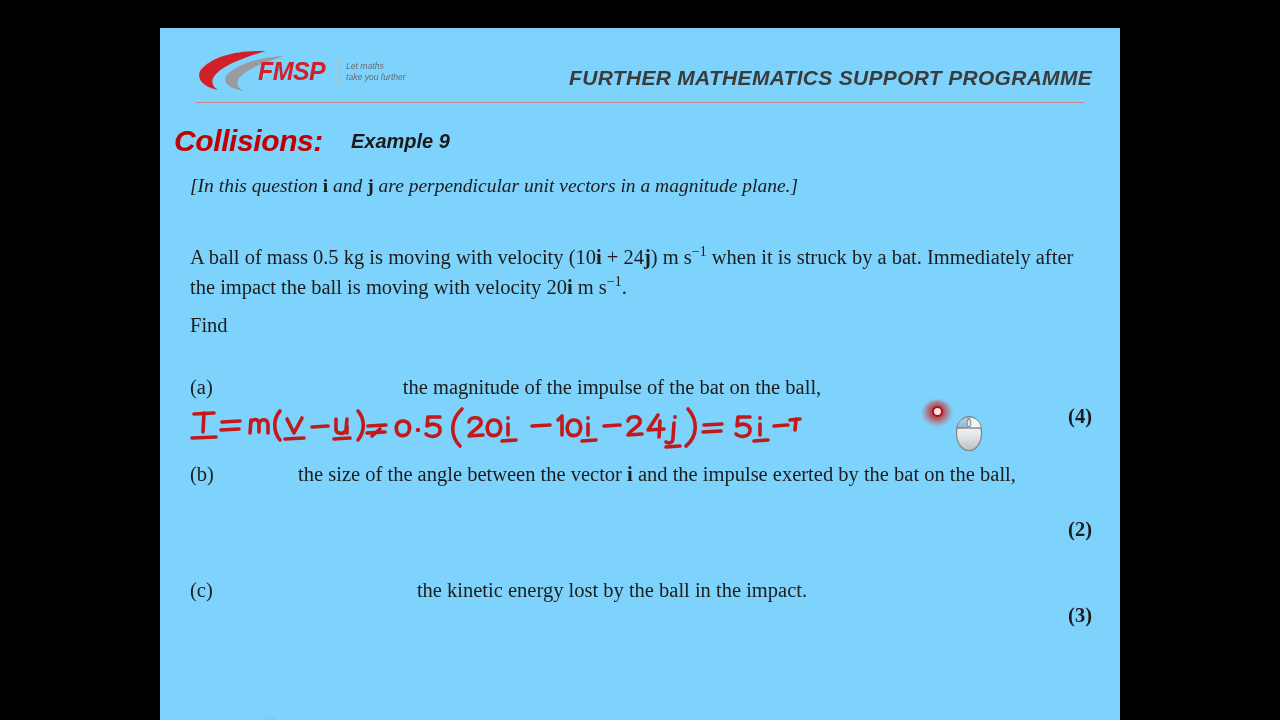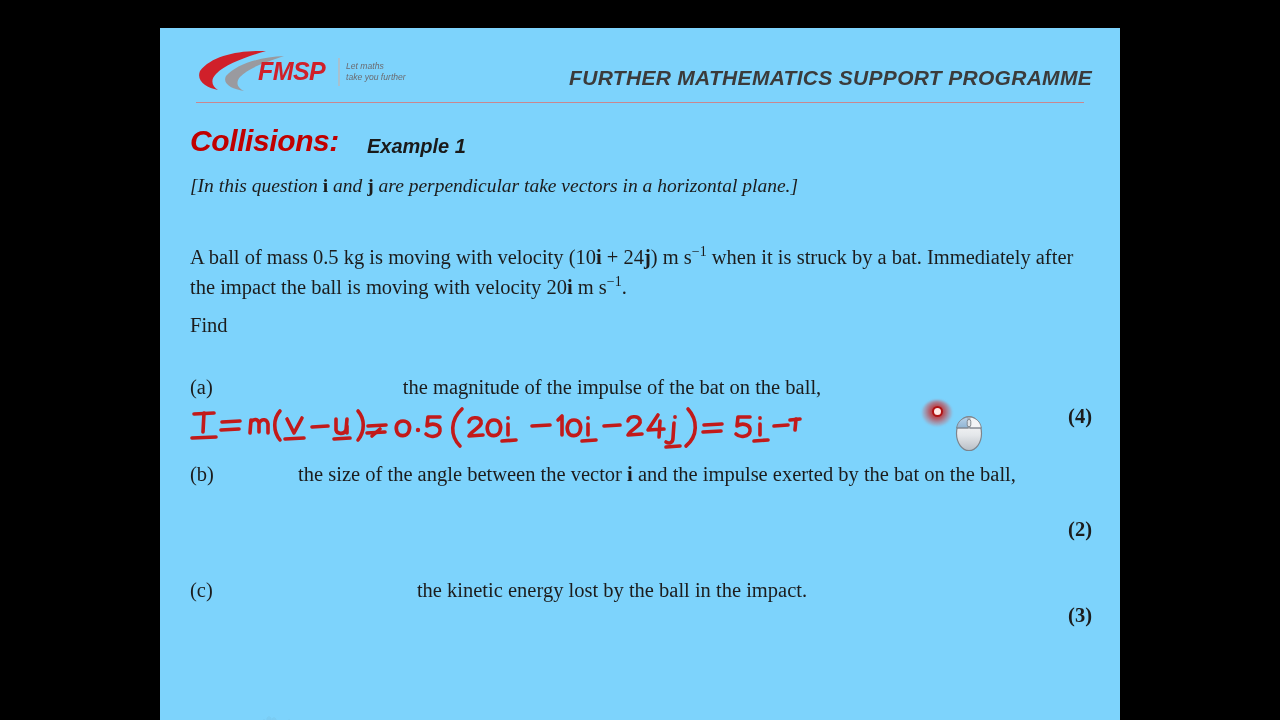--- a/index.html
+++ b/index.html
@@ -73,24 +73,24 @@
     left: 36px;
     top: 74px;
     width: 888px;
     height: 1px;
     background: #c9878f;
   }
 
   
   #title-row {
     position: absolute;
-    left: 30px;
+    left: 14px;
     top: 96px;
     display: flex;
-    align-items: flex-end;
+    align-items: center;
   }
   #title-main {
     font-family: "Liberation Sans", sans-serif;
     font-style: italic;
     font-weight: bold;
     font-size: 30px;
     color: #c00000;
     letter-spacing: -0.4px;
   }
   #title-sub {
@@ -246,25 +246,25 @@
         </svg>
       </div>
 
       <div id="header-title">FURTHER MATHEMATICS SUPPORT PROGRAMME</div>
 
       <div id="header-rule"></div>
     </div>
 
     <div id="title-row">
       <span id="title-main">Collisions:</span>
-      <span id="title-sub">Example 1</span>
+      <span id="title-sub">Example 9</span>
     </div>
 
     <div class="body-text" id="bracket-note">
-      <span>[In this question </span><b class="vec">i</b><span> and </span><b class="vec">j</b><span> are perpendicular take vectors in a horizontal plane.]</span>
+      <span>[In this question </span><b class="vec">i</b><span> and </span><b class="vec">j</b><span> are perpendicular unit vectors in a magnitude plane.]</span>
     </div>
 
     <div class="body-text" id="statement">
       <span>A ball of mass 0.5 kg is moving with velocity (10</span><b class="vec">i</b><span> + 24</span><b class="vec">j</b><span class="unit">) m s</span><sup class="neg">−1</sup><span> when it is struck by a bat.</span>
       <span>Immediately after the impact the ball is moving with velocity 20</span><b class="vec">i</b><span class="unit"> m s</span><sup class="neg">−1</sup><span>.</span>
     </div>
 
     <div class="body-text" id="find-line">Find</div>
 
     <div class="part" id="part-a">

